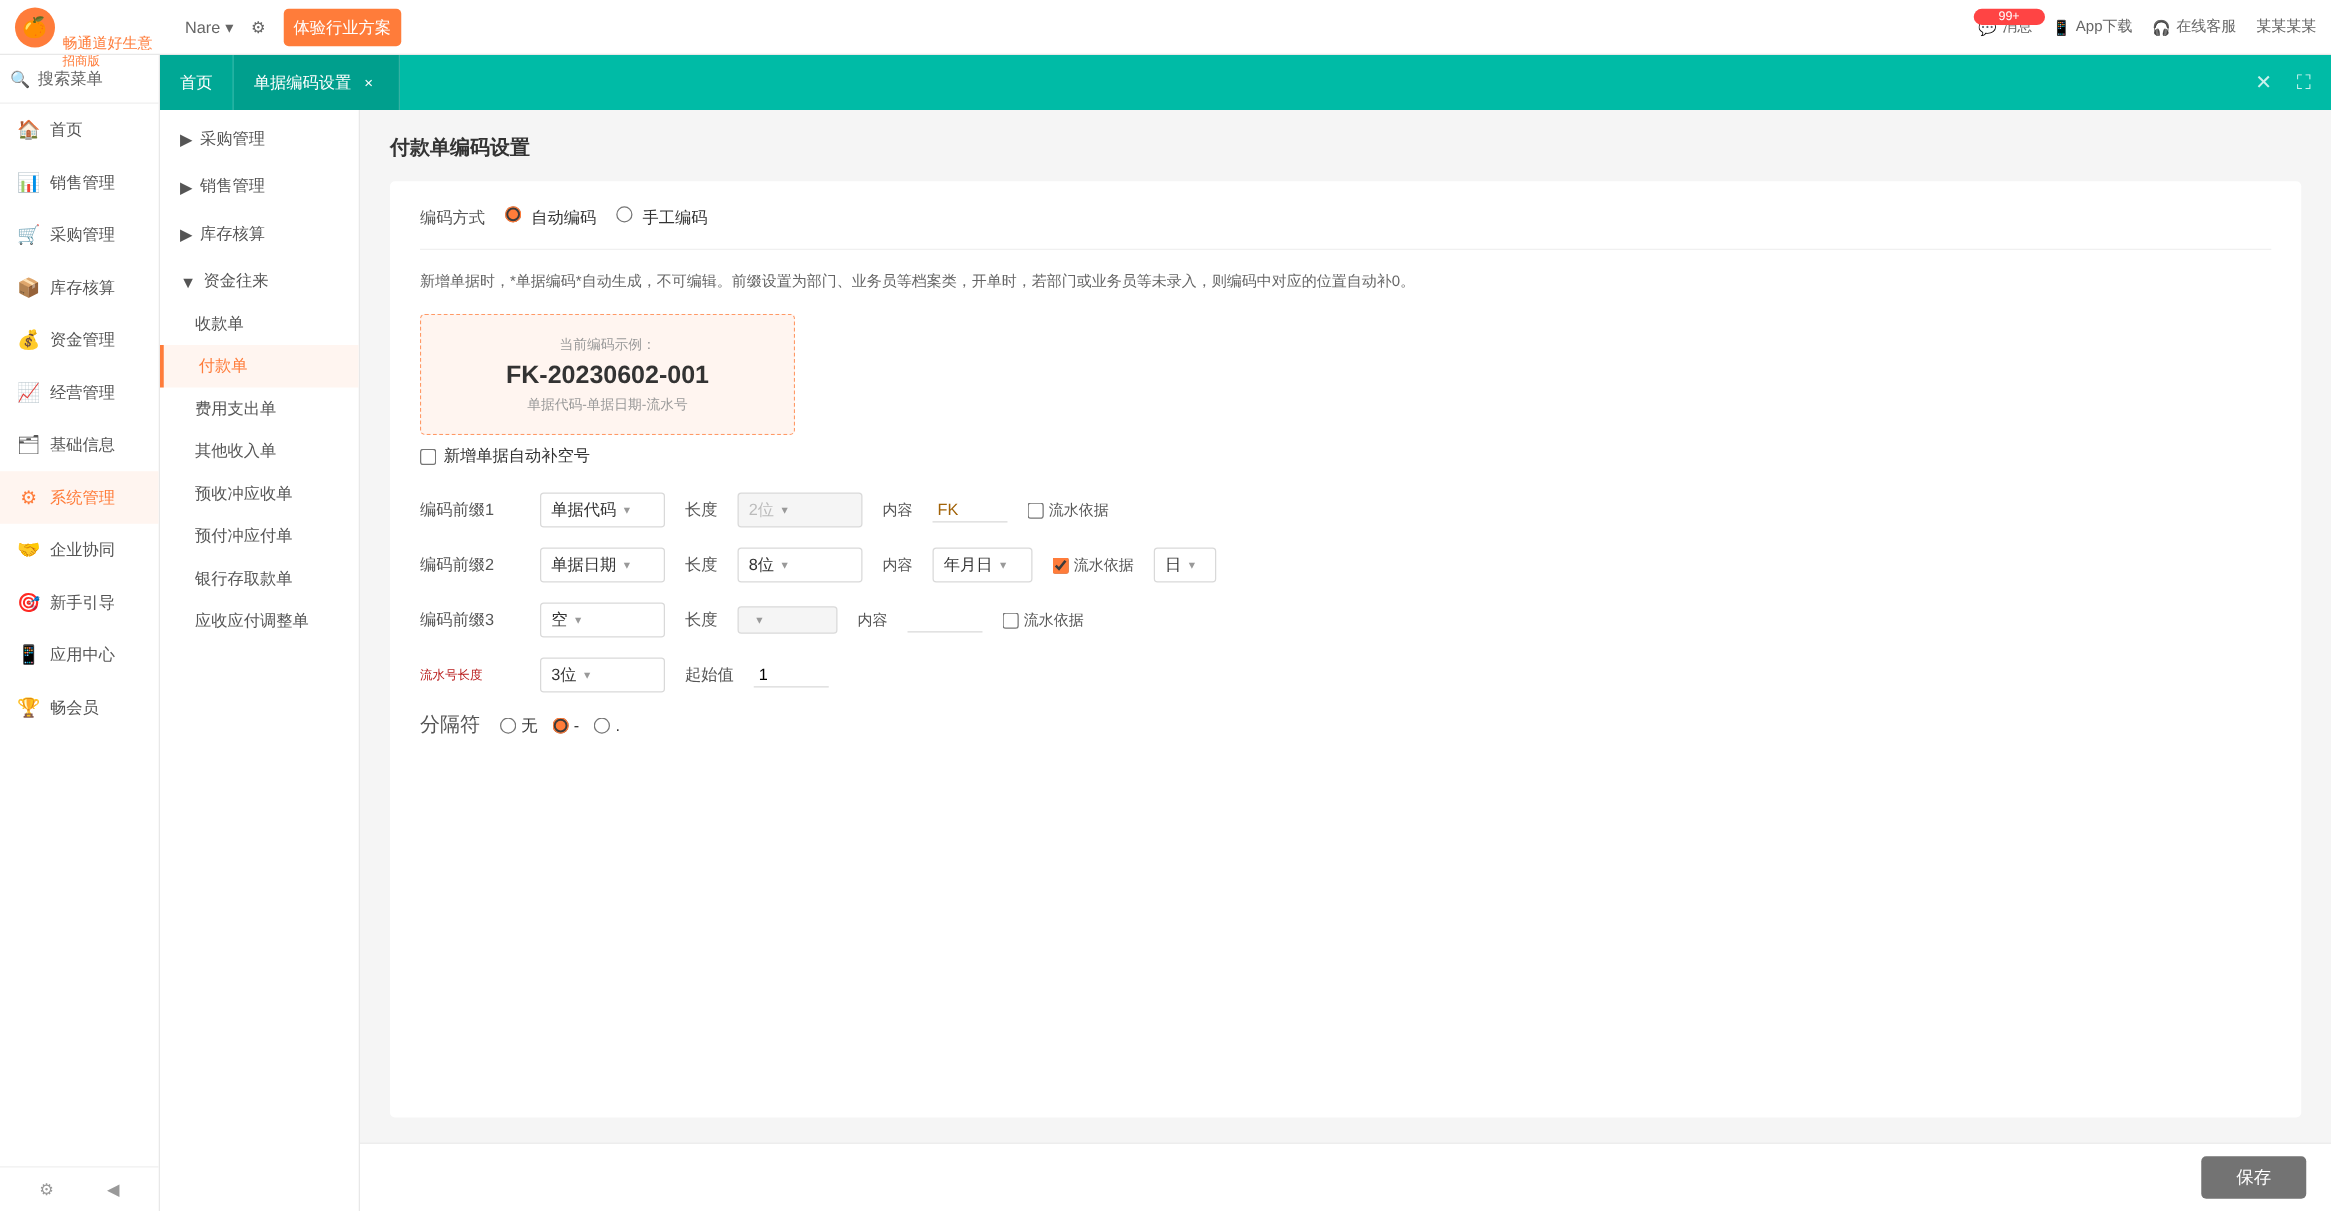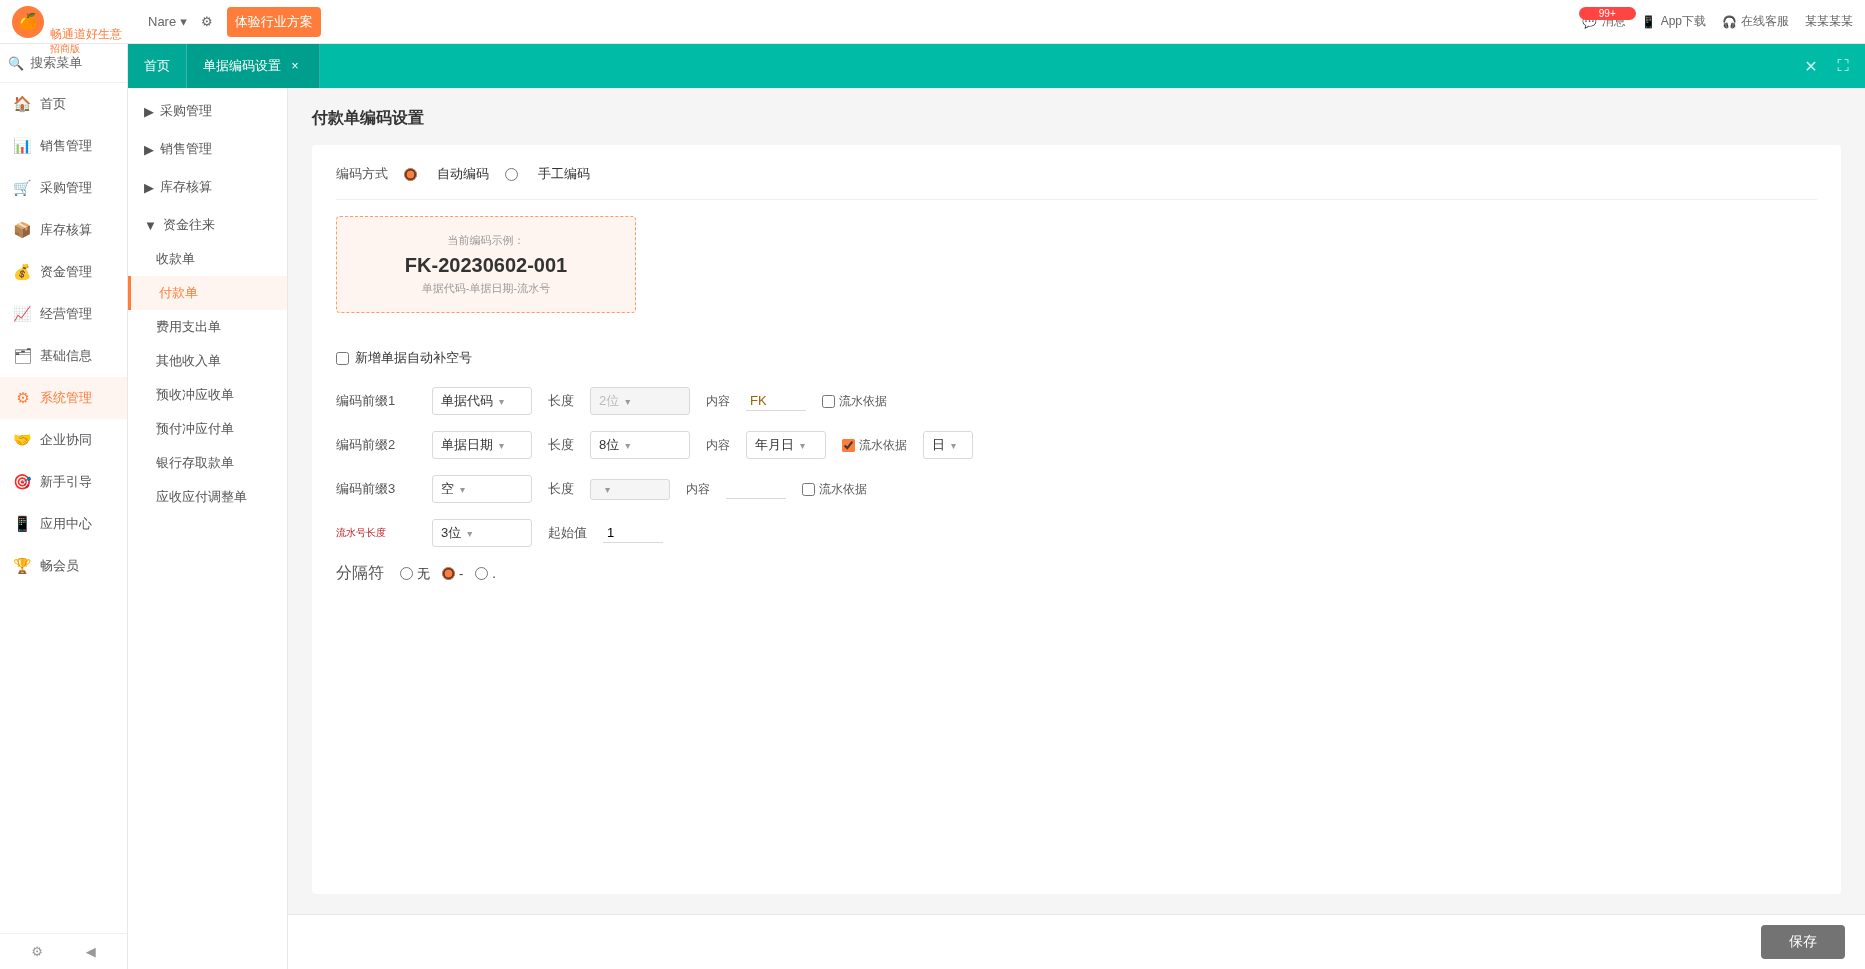--- a/index.html
+++ b/index.html
@@ -164,31 +164,31 @@
     }
     .encoding-method {
       display: flex;
       align-items: center;
       gap: 16px;
       padding-bottom: 16px;
       border-bottom: 1px solid #f0f0f0;
       margin-bottom: 16px;
     }
     .encoding-label { font-size: 13px; color: #555; }
-    .radio-option { display: flex; align-items: center; gap: 20px; cursor: pointer; font-size: 13px; }
+    .radio-option { display: flex; align-items: flex-start; gap: 8px; cursor: pointer; font-size: 13px; }
     .radio-input { accent-color: #ff7c3a; }
 
     .info-text { font-size: 12px; color: #666; margin-bottom: 16px; line-height: 1.6; }
 
     .code-preview {
       background: #fff5f0;
       border: 1px dashed #ff9966;
       border-radius: 4px;
       padding: 16px 24px;
-      margin-bottom: 36px;
+      margin-bottom: 8px;
       width: 300px;
       text-align: center;
     }
     .code-preview-title { font-size: 11px; color: #999; margin-bottom: 6px; }
     .code-preview-value { font-size: 20px; font-weight: 600; color: #333; margin-bottom: 4px; }
     .code-preview-sub { font-size: 11px; color: #999; }
 
     .checkbox-row { display: flex; align-items: center; gap: 6px; margin-bottom: 20px; font-size: 13px; cursor: pointer; }
     .cb-input { accent-color: #ff7c3a; }
 
@@ -447,20 +447,21 @@
               <label class="radio-option">
                 <input type="radio" class="radio-input" name="enc" checked="" style="">
                 <span>自动编码</span>
               </label>
               <label class="radio-option">
                 <input type="radio" class="radio-input" name="enc" style="">
                 <span>手工编码</span>
               </label>
             </div>
 
+            <p class="info-text">新增单据时，*单据编码*自动生成，不可编辑。前缀设置为部门、业务员等档案类，开单时，若部门或业务员等未录入，则编码中对应的位置自动补0。</p>
 
             <div class="code-preview">
               <div class="code-preview-title">当前编码示例：</div>
               <div class="code-preview-value">FK-20230602-001</div>
               <div class="code-preview-sub">单据代码-单据日期-流水号</div>
             </div>
 
             <label class="checkbox-row">
               <input type="checkbox" class="cb-input" style="">
               <span>新增单据自动补空号</span>

